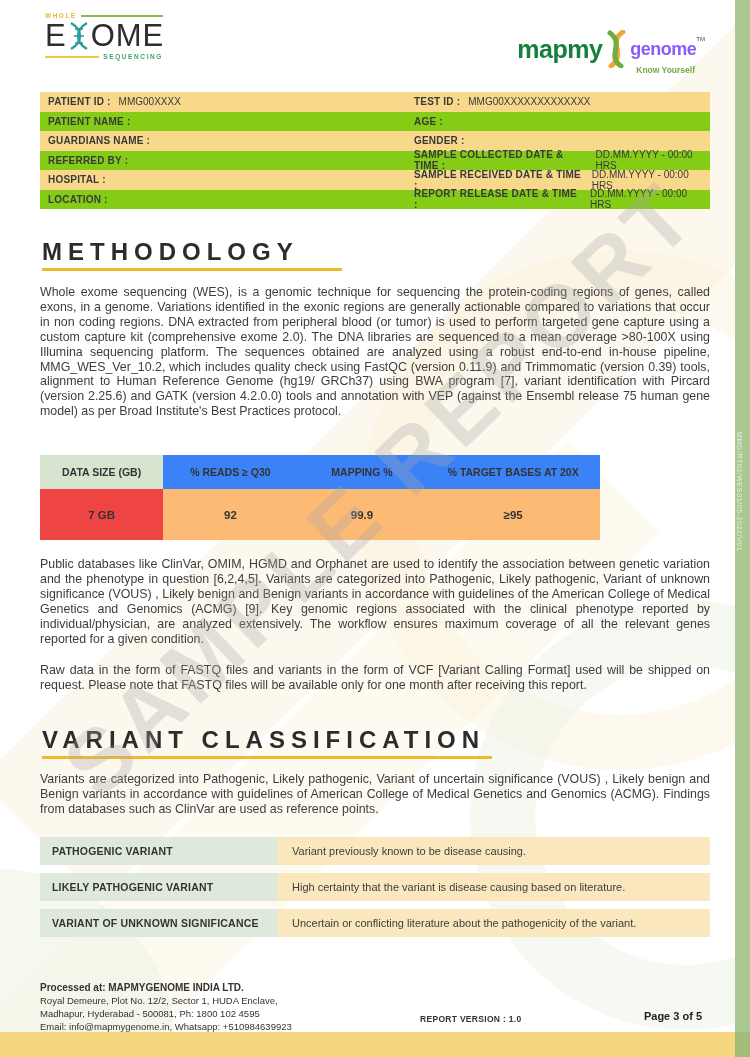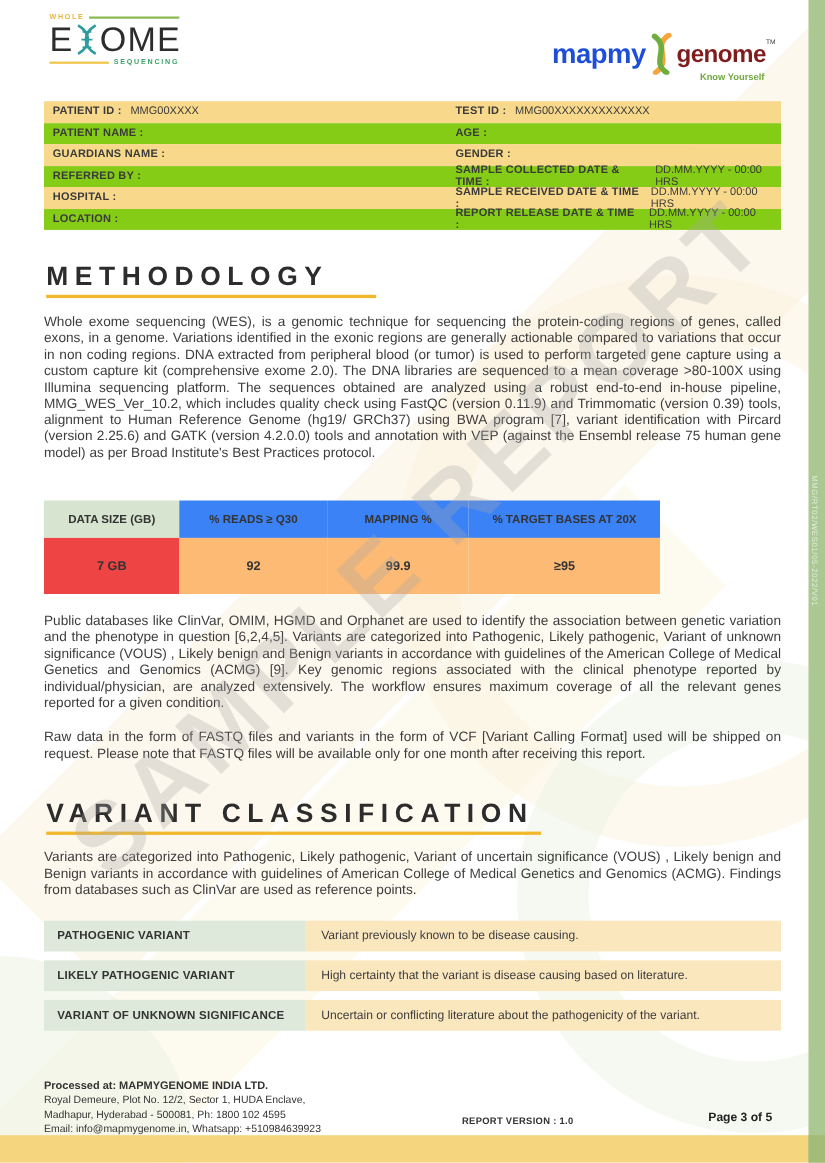--- a/index.html
+++ b/index.html
@@ -36,22 +36,22 @@
   .exome-row1{display:flex;align-items:center;}
   .exome-whole{font-size:6.5px;font-weight:700;letter-spacing:1.5px;color:#e8b73c;}
   .exome-line-green{flex:1;height:2px;background:#86b94e;margin-left:4px;}
   .exome-word{display:flex;align-items:center;font-size:31px;font-weight:500;letter-spacing:1px;color:#2d2d2d;line-height:34px;}
   .exome-x svg{display:block;margin:0 1px;}
   .exome-row3{display:flex;align-items:center;}
   .exome-line-yellow{flex:1;height:2px;background:#f0c446;margin-right:4px;}
   .exome-seq{font-size:6.5px;font-weight:700;letter-spacing:1.6px;color:#3fa46c;}
   .mmg-logo{position:absolute;left:515px;top:30px;width:190px;}
   .mmg-row{display:flex;align-items:center;justify-content:flex-end;}
-  .mmg-mapmy{font-size:25px;font-weight:700;color:#1d4ed8;letter-spacing:-0.5px;}
-  .mmg-genome{font-size:22px;font-weight:700;color:#7f1d1d;letter-spacing:-0.5px;}
+  .mmg-mapmy{font-size:25px;font-weight:700;color:#15803d;letter-spacing:-0.5px;}
+  .mmg-genome{font-size:18px;font-weight:700;color:#8b5cf6;letter-spacing:-0.5px;}
   .mmg-tm{font-size:6px;color:#3a3a3a;vertical-align:top;position:relative;top:-10px;}
   .mmg-tagline{font-size:8.5px;font-weight:700;color:#71a840;text-align:right;margin-top:-3px;padding-right:10px;}
   
   .ptable{position:absolute;left:40px;top:92px;width:670px;}
   .prow{display:flex;height:19.5px;align-items:center;background:#84cc16;}
   .prow.hl{background:#f8d98b;}
   .pcell{display:flex;align-items:flex-start;font-size:10px;}
   .pcell.left{width:370px;padding-left:8px;box-sizing:border-box;}
   .pcell.right{flex:1;padding-left:4px;}
   .plabel{font-weight:700;letter-spacing:.2px;}

